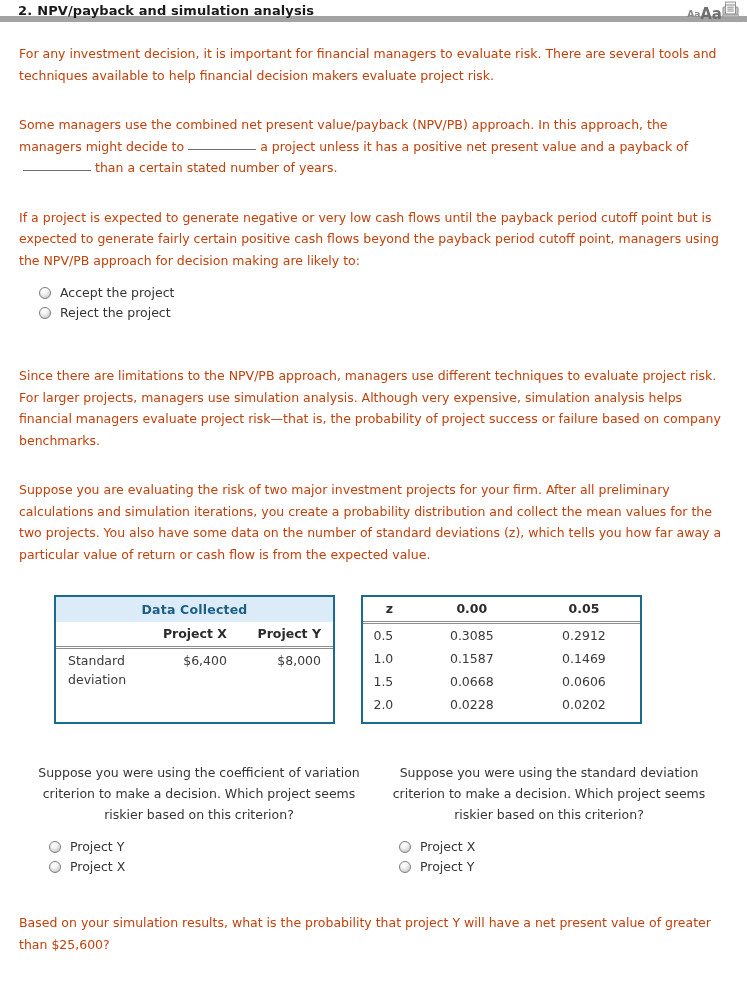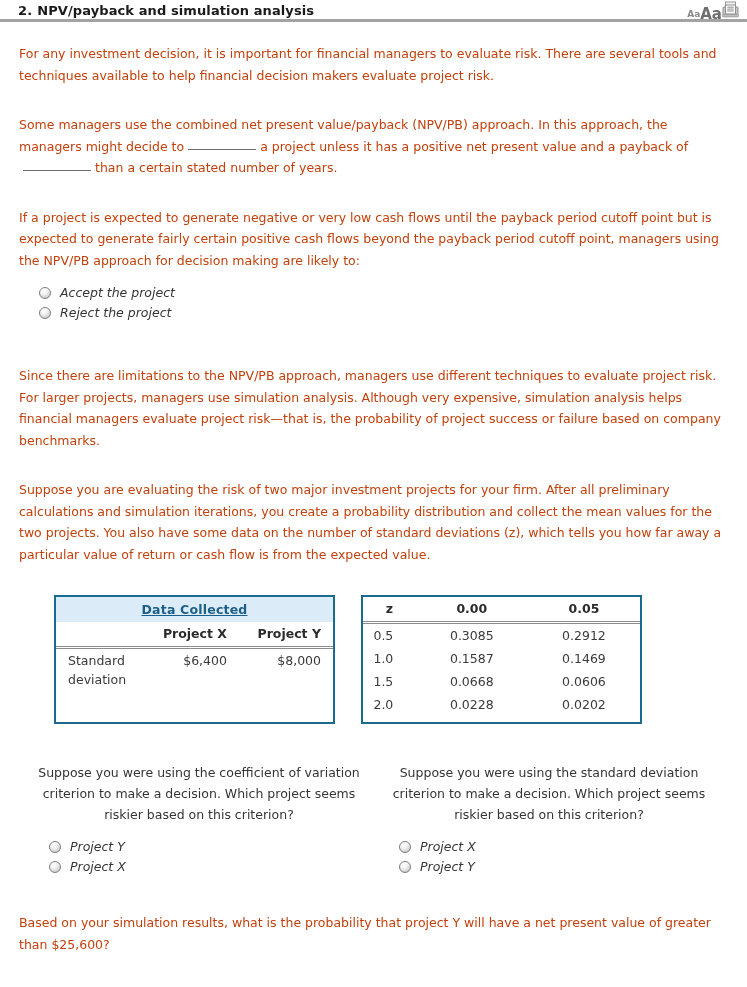--- a/index.html
+++ b/index.html
@@ -16,21 +16,21 @@
     color: #2b2b2b;
     position: relative;
     overflow: hidden;
   }
 
   
   .qheader {
     position: relative;
     height: 22px;
     padding: 3px 8px 0 18px;
-    border-bottom: 3px solid #a3a3a3;
+    border-bottom: 6px solid #a3a3a3;
   }
   .qnum-title {
     font-size: 13px;
     font-weight: bold;
     color: #1a1a1a;
     letter-spacing: 0.1px;
     white-space: nowrap;
   }
   .qnum { margin-right: 5px; }
   .header-tools {
@@ -73,21 +73,20 @@
     border-bottom: 1px solid #6f6f6f;
     margin: 0 4px;
     vertical-align: 1px;
   }
 
   
   .options {
     margin: 0;
     padding: 0 0 0 20px;
     list-style: none;
-    font-style: italic;
   }
   .option-row {
     display: flex;
     align-items: center;
     height: 20px;
     margin: 0;
   }
   .radio {
     width: 12px;
     height: 12px;
@@ -122,21 +121,20 @@
     font-size: 12.5px;
   }
   table.data caption {
     background: #dbecf8;
     color: #1b5e86;
     font-weight: bold;
     font-size: 12.5px;
     padding: 5px 0 5px 0;
     text-align: center;
     letter-spacing: 0.2px;
-    text-decoration: underline;
   }
   table.data th {
     font-weight: bold;
     color: #2b2b2b;
     padding: 4px 12px 5px 12px;
     background: #ffffff;
     white-space: nowrap;
   }
   table.data thead tr.colhead th {
     border-bottom: 3px double #8d8d8d;

